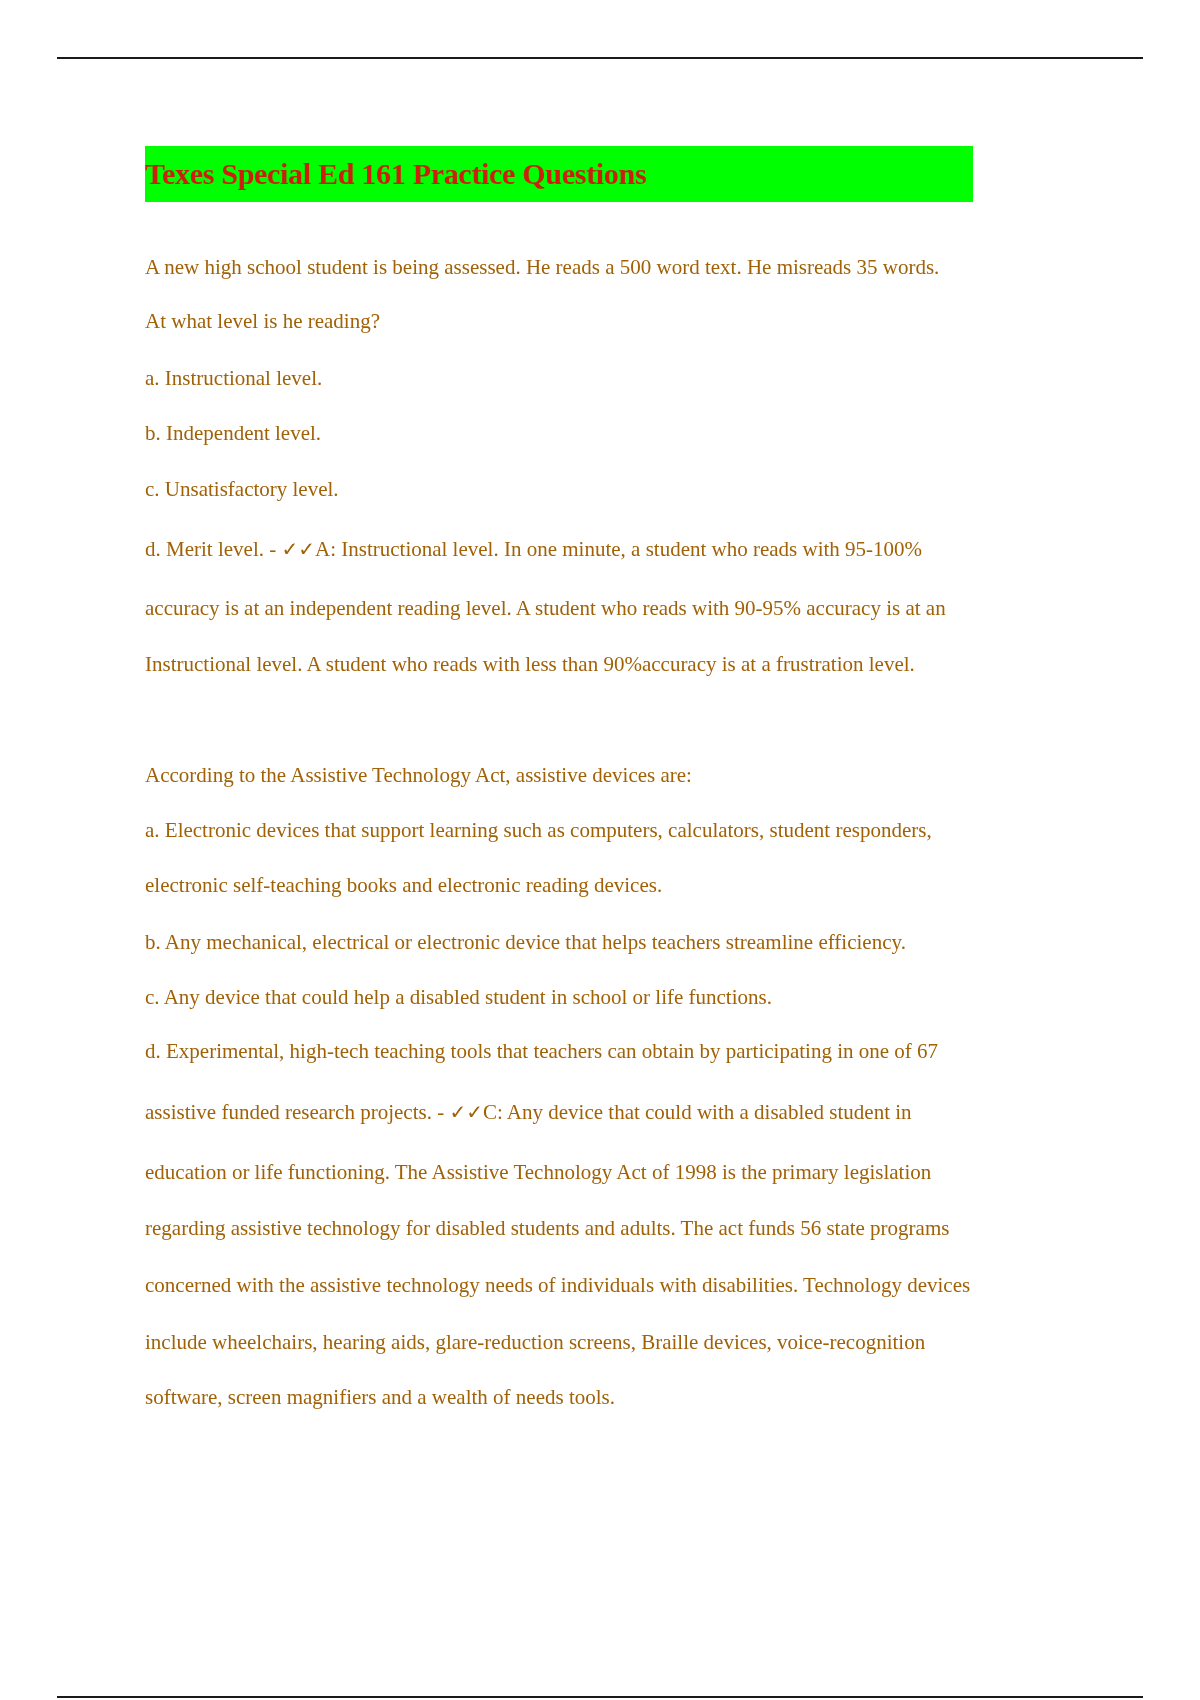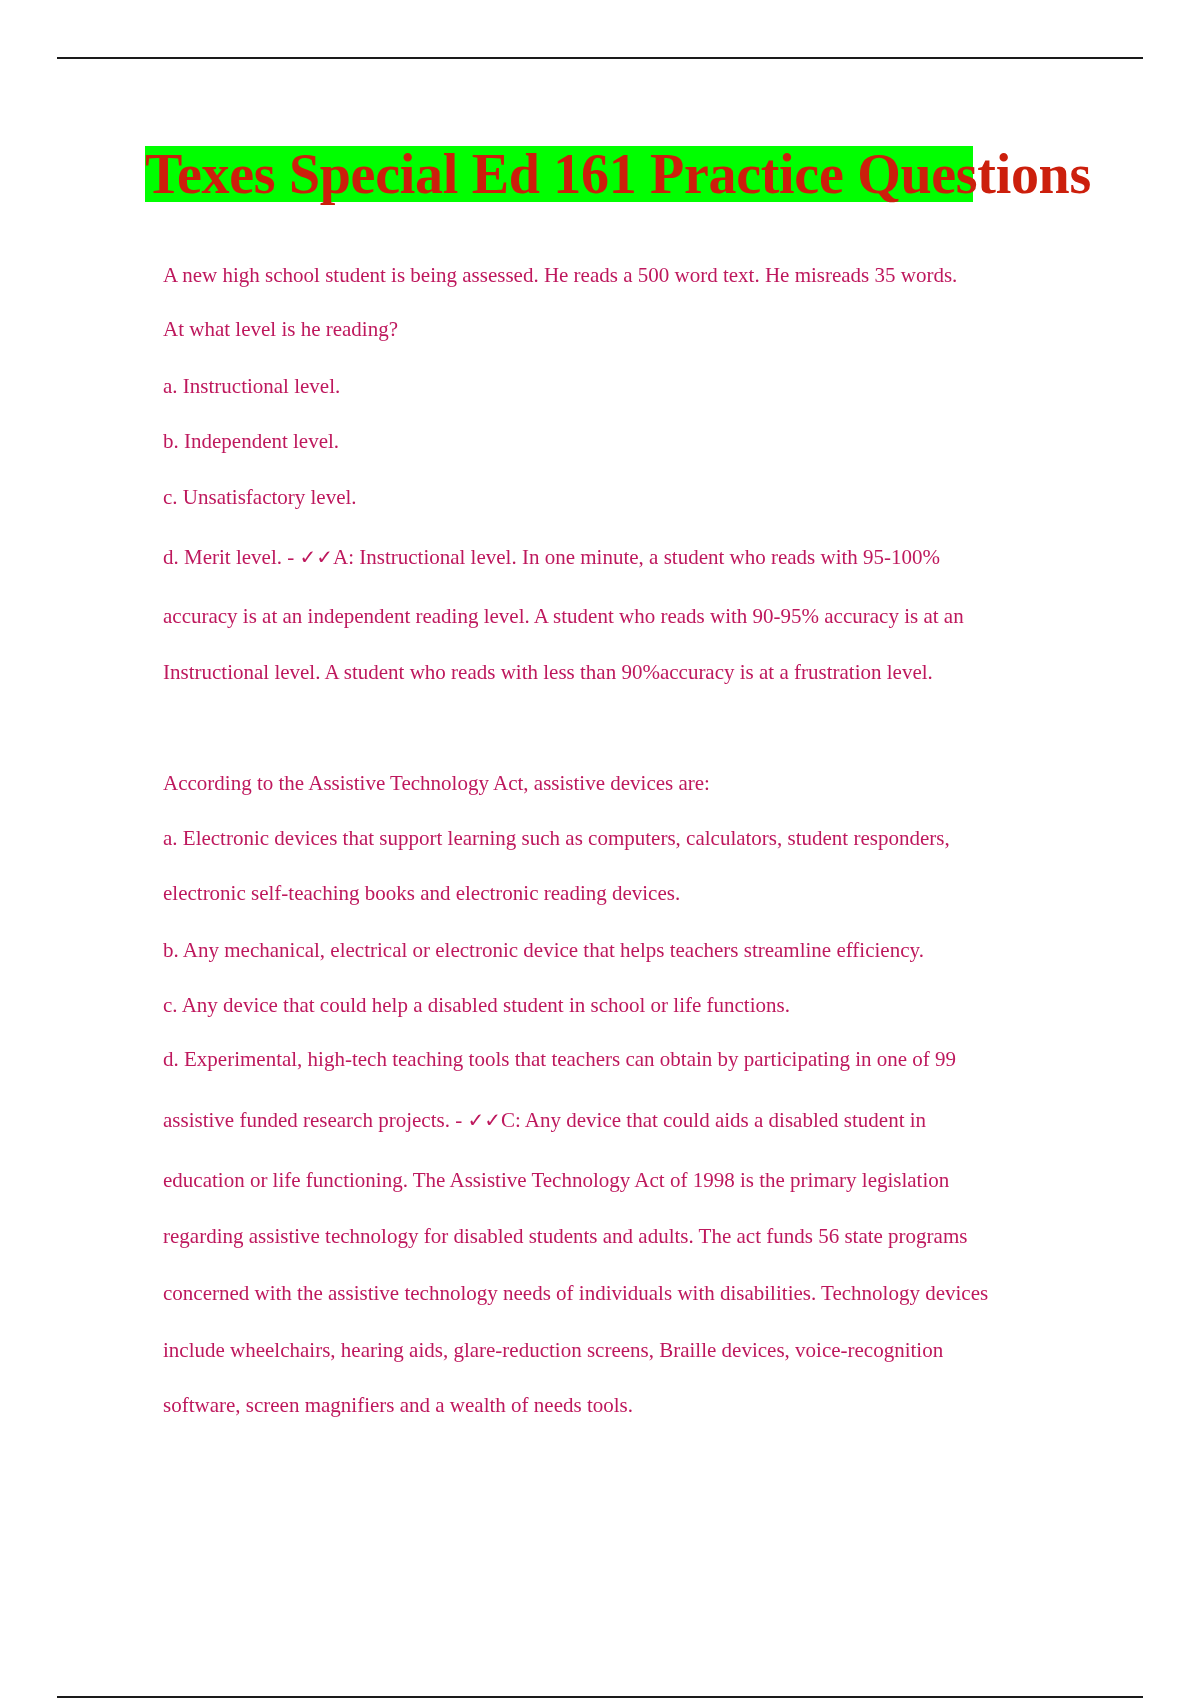--- a/index.html
+++ b/index.html
@@ -2,24 +2,24 @@
 <html><head>
   <meta charset="utf-8">
   <style>
     html, body { margin: 0; padding: 0; background: #ffffff; }
     body { width: 1200px; height: 1700px; position: relative; overflow: hidden;
            font-family: "Liberation Serif", "DejaVu Serif", serif; color: #111111; }
     .rule { position: absolute; left: 57px; width: 1086px; height: 2px; background: #1a1a1a; }
     .rule.top { top: 57px; }
     .rule.bottom { top: 1696px; }
     .title { position: absolute; left: 145px; top: 146px; height: 56px; width: 828px;
-             background: #00ff00; color: #cc1f0c; font-weight: bold; font-size: 56px;
+             background: #00ff00; color: #cc1f0c; font-weight: bold; font-size: 30px;
              line-height: 56px; white-space: nowrap; letter-spacing: -0.3px; }
-    .line { position: absolute; left: 163px; font-size: 21px; line-height: 26px;
-            white-space: nowrap; color: #be185d; margin-top: 8px; }
+    .line { position: absolute; left: 145px; font-size: 21px; line-height: 26px;
+            white-space: nowrap; color: #a16207; }
     .check { font-weight: bold; font-family: "DejaVu Sans", sans-serif; font-size: 20px; }
   </style>
 </head>
 <body>
 
 <div class="rule top"></div>
 
 <div class="title">Texes Special Ed 161 Practice Questions</div>
 
 <div class="line" style="top:254px">A new high school student is being assessed. He reads a 500 word text. He misreads 35 words.</div>
@@ -29,21 +29,21 @@
 <div class="line" style="top:476px">c. Unsatisfactory level.</div>
 <div class="line" style="top:536px"><span>d. Merit level. - </span><span class="check">✓✓</span><span>A: Instructional level. In one minute, a student who reads with 95-100%</span></div>
 <div class="line" style="top:595px">accuracy is at an independent reading level. A student who reads with 90-95% accuracy is at an</div>
 <div class="line" style="top:651px">Instructional level. A student who reads with less than 90%accuracy is at a frustration level.</div>
 
 <div class="line" style="top:762px">According to the Assistive Technology Act, assistive devices are:</div>
 <div class="line" style="top:817px">a. Electronic devices that support learning such as computers, calculators, student responders,</div>
 <div class="line" style="top:872px">electronic self-teaching books and electronic reading devices.</div>
 <div class="line" style="top:929px">b. Any mechanical, electrical or electronic device that helps teachers streamline efficiency.</div>
 <div class="line" style="top:984px">c. Any device that could help a disabled student in school or life functions.</div>
-<div class="line" style="top:1038px">d. Experimental, high-tech teaching tools that teachers can obtain by participating in one of 99</div>
-<div class="line" style="top:1099px"><span>assistive funded research projects. - </span><span class="check">✓✓</span><span>C: Any device that could aids a disabled student in</span></div>
+<div class="line" style="top:1038px">d. Experimental, high-tech teaching tools that teachers can obtain by participating in one of 67</div>
+<div class="line" style="top:1099px"><span>assistive funded research projects. - </span><span class="check">✓✓</span><span>C: Any device that could with a disabled student in</span></div>
 <div class="line" style="top:1159px">education or life functioning. The Assistive Technology Act of 1998 is the primary legislation</div>
 <div class="line" style="top:1215px">regarding assistive technology for disabled students and adults. The act funds 56 state programs</div>
 <div class="line" style="top:1272px">concerned with the assistive technology needs of individuals with disabilities. Technology devices</div>
 <div class="line" style="top:1329px">include wheelchairs, hearing aids, glare-reduction screens, Braille devices, voice-recognition</div>
 <div class="line" style="top:1384px">software, screen magnifiers and a wealth of needs tools.</div>
 
 <div class="rule bottom"></div>
 
 </body></html>

